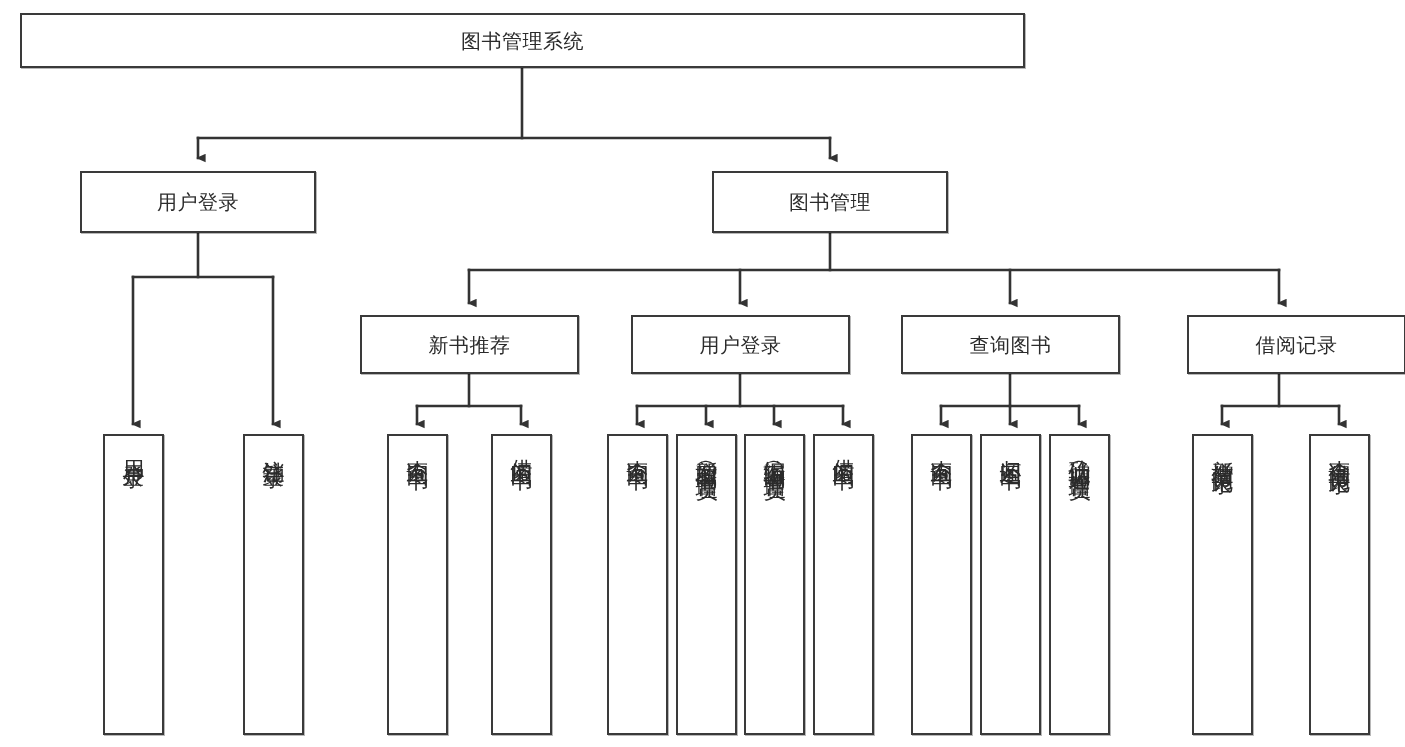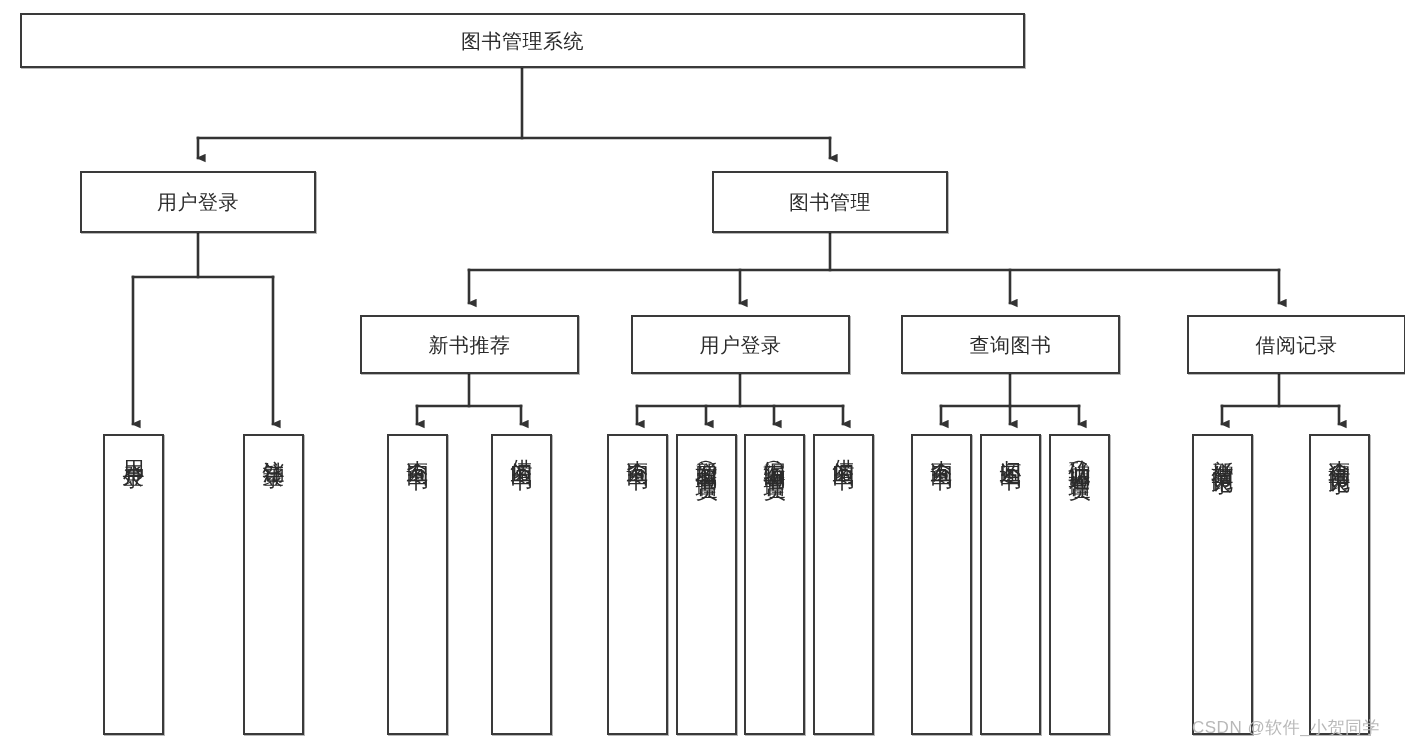--- a/index.html
+++ b/index.html
@@ -187,15 +187,14 @@
     <span class="node-label-v">确认归还（管理员）</span>
   </div>
 
   <div class="node-box leaf" style="left:1192px; top:434px; width:61px; height:301px;">
     <span class="node-label-v">新增借阅记录</span>
   </div>
   <div class="node-box leaf" style="left:1309px; top:434px; width:61px; height:301px;">
     <span class="node-label-v">查询借阅记录</span>
   </div>
 
-  <div class="watermark">CSDN @软件_小贺同学</div>
 
 </div>
 
 </body></html>

